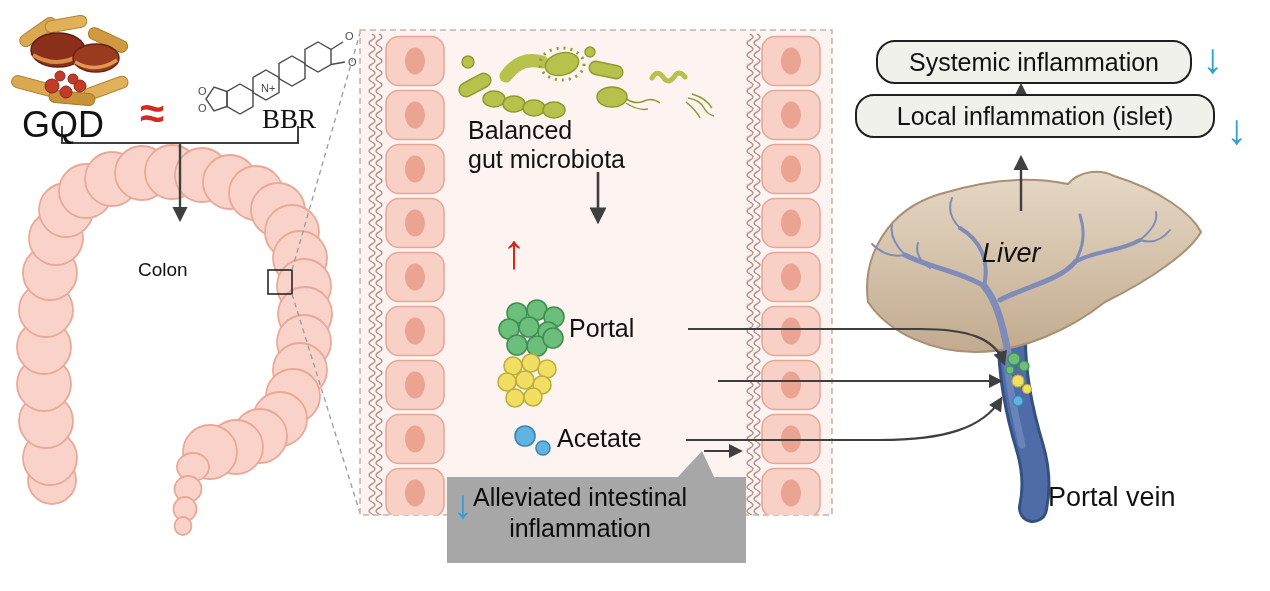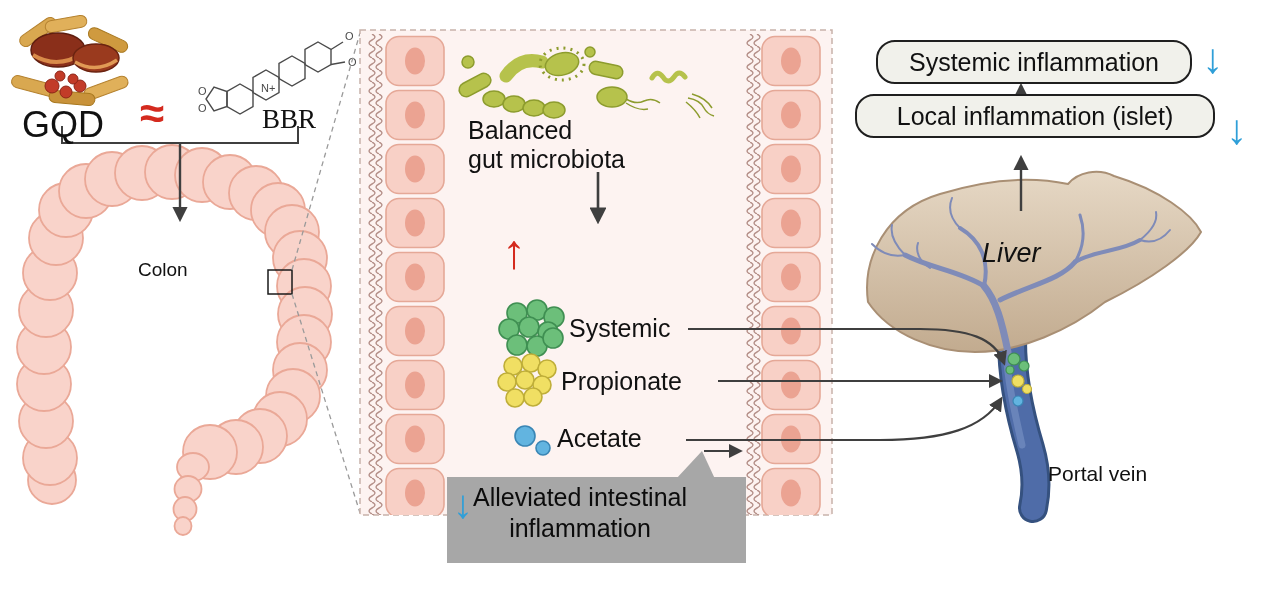--- a/index.html
+++ b/index.html
@@ -243,23 +243,22 @@
 
 <div class="abs lbl ctr" style="left:138px;top:226px;width:84px;font-size:19px;margin-top:33px;">Colon</div>
 
 <div class="abs lbl ctr pre" style="left:468px;top:116px;width:240px;font-size:25px;line-height:1.15;">Balanced
 gut microbiota</div>
 
 <div class="abs" style="left:502px;top:230px;display:flex;align-items:center;gap:2px;">
   <span class="red-arrow" style="font-size:48px;">↑</span>
 </div>
 
-<div class="abs lbl" style="left:569px;top:314px;font-size:25px;">Systemic</div>
-
-<div class="abs lbl" style="left:561px;top:367px;font-size:25px;">Propionate</div>
+<div class="abs lbl" style="left:569px;top:314px;font-size:25px;">Portal</div>
+
 
 <div class="abs lbl" style="left:557px;top:424px;font-size:25px;">Acetate</div>
 
 <div class="abs gray-box" style="left:447px;top:477px;width:299px;height:86px;">
   <span class="blue-arrow" style="font-size:40px;margin-top:2px;">↓</span>
   <div class="txt pre">Alleviated intestinal
 inflammation</div>
 </div>
 
 <div class="abs outline-box" style="left:876px;top:40px;width:312px;height:40px;">
@@ -267,15 +266,15 @@
 </div>
 <div class="abs blue-arrow" style="left:1202px;top:38px;font-size:42px;">↓</div>
 
 <div class="abs outline-box" style="left:855px;top:94px;width:356px;height:40px;text-align:right;">
   <span>Local inflammation (islet)</span>
 </div>
 <div class="abs blue-arrow" style="left:1226px;top:109px;font-size:42px;">↓</div>
 
 <div class="abs lbl" style="left:982px;top:238px;font-size:27px;font-style:italic;">Liver</div>
 
-<div class="abs lbl" style="left:1048px;top:462px;font-size:21px;">Portal vein</div>
+<div class="abs lbl" style="left:1048px;top:482px;font-size:27px;">Portal vein</div>
 
 </div>
 
 </body></html>

